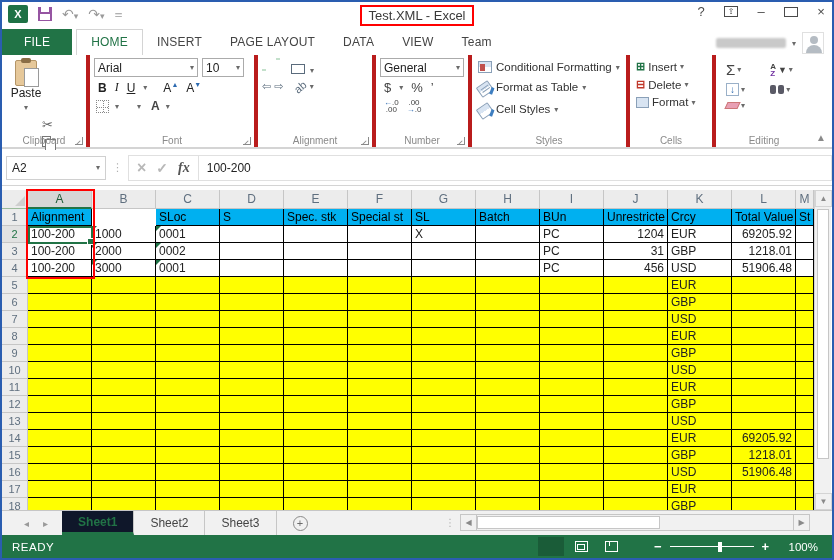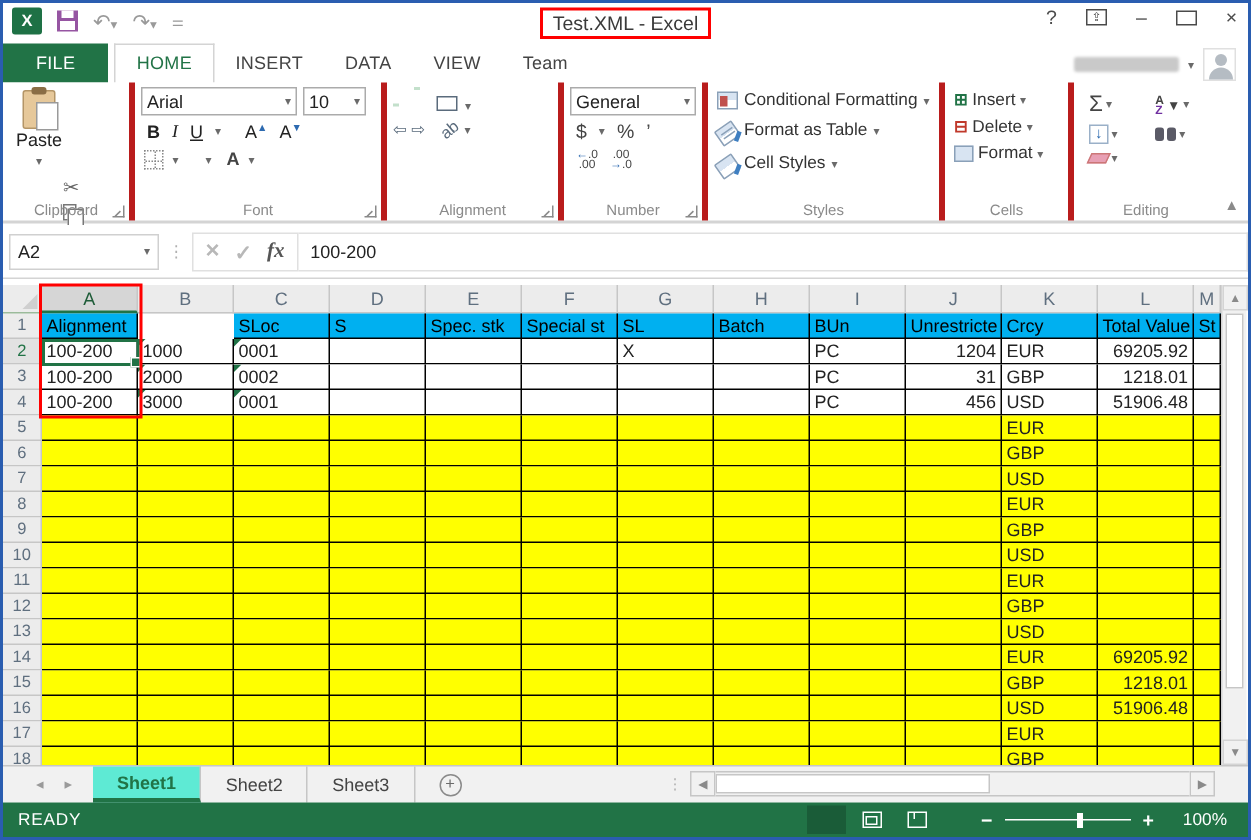--- a/index.html
+++ b/index.html
@@ -140,21 +140,21 @@
   
   .vscroll { position:absolute; right:1px; top:188px; width:17px; height:320px; background:#f1f1f1; border-left:1px solid #d4d4d4; }
   .varrow { width:17px; height:17px; display:flex; align-items:center; justify-content:center; color:#8a8a8a; font-size:8px; background:#f1f1f1; border:1px solid #d4d4d4; }
   .varrow.bot { position:absolute; bottom:0; }
   .vthumb { position:absolute; top:19px; left:2px; width:12px; height:250px; background:#fff; border:1px solid #c6c6c6; }
 
   
   .sheetbar { position:absolute; left:0; top:508px; width:830px; height:25px; background:#f1f1f1; border-top:1px solid #c6c6c6; display:flex; align-items:stretch; }
   .navarr { display:flex; align-items:center; gap:14px; padding:0 14px 0 22px; color:#9a9a9a; font-size:10px; }
   .stab { display:flex; align-items:center; padding:0 16px; font-size:12px; color:#444; border-right:1px solid #c6c6c6; position:relative; background:transparent; }
-  .stab.active { background:#5eead4; color:#217346; font-weight:bold; border-bottom:3px solid #217346; border-right:1px solid #c6c6c6; }
+  .stab.active { background:#0f172a; color:#217346; font-weight:bold; border-bottom:3px solid #217346; border-right:1px solid #c6c6c6; }
   .addsheet { display:flex; align-items:center; margin-left:16px; color:#6a6a6a; }
   .pluscirc { width:15px; height:15px; border:1px solid #8a8a8a; border-radius:50%; display:flex; align-items:center; justify-content:center; font-size:11px; color:#6a6a6a; }
   .hscroll { position:absolute; right:22px; top:512px; width:365px; height:17px; display:flex; align-items:stretch; }
   .hdots { color:#b0b0b0; font-size:10px; align-self:center; margin-right:6px; letter-spacing:-1px; }
   .harrow { width:17px; background:#f1f1f1; border:1px solid #c6c6c6; display:flex; align-items:center; justify-content:center; color:#8a8a8a; font-size:8px; }
   .htrack { flex:1; background:#f1f1f1; border-top:1px solid #c6c6c6; border-bottom:1px solid #c6c6c6; position:relative; }
   .hthumb { position:absolute; left:0; top:1px; bottom:1px; width:58%; background:#fff; border:1px solid #c6c6c6; }
 
   
   .statusbar { position:absolute; left:0; top:533px; width:830px; height:23px; background:#217346; color:#fff; display:flex; align-items:center; font-size:11.5px; }
@@ -193,20 +193,21 @@
       <span>–</span>
       <span class="maxbox"></span>
       <span>×</span>
     </div>
   </div>
 
   <div class="tabstrip">
     <span class="rtab file">FILE</span>
     <span class="rtab active">HOME</span>
     <span class="rtab">INSERT</span>
+    <span class="rtab">PAGE LAYOUT</span>
     <span class="rtab">DATA</span>
     <span class="rtab">VIEW</span>
     <span class="rtab">Team</span>
     <div class="acct">
       <span class="blurname"></span>
       <span class="dd">▾</span>
       <span class="avatar"></span>
     </div>
   </div>
 

